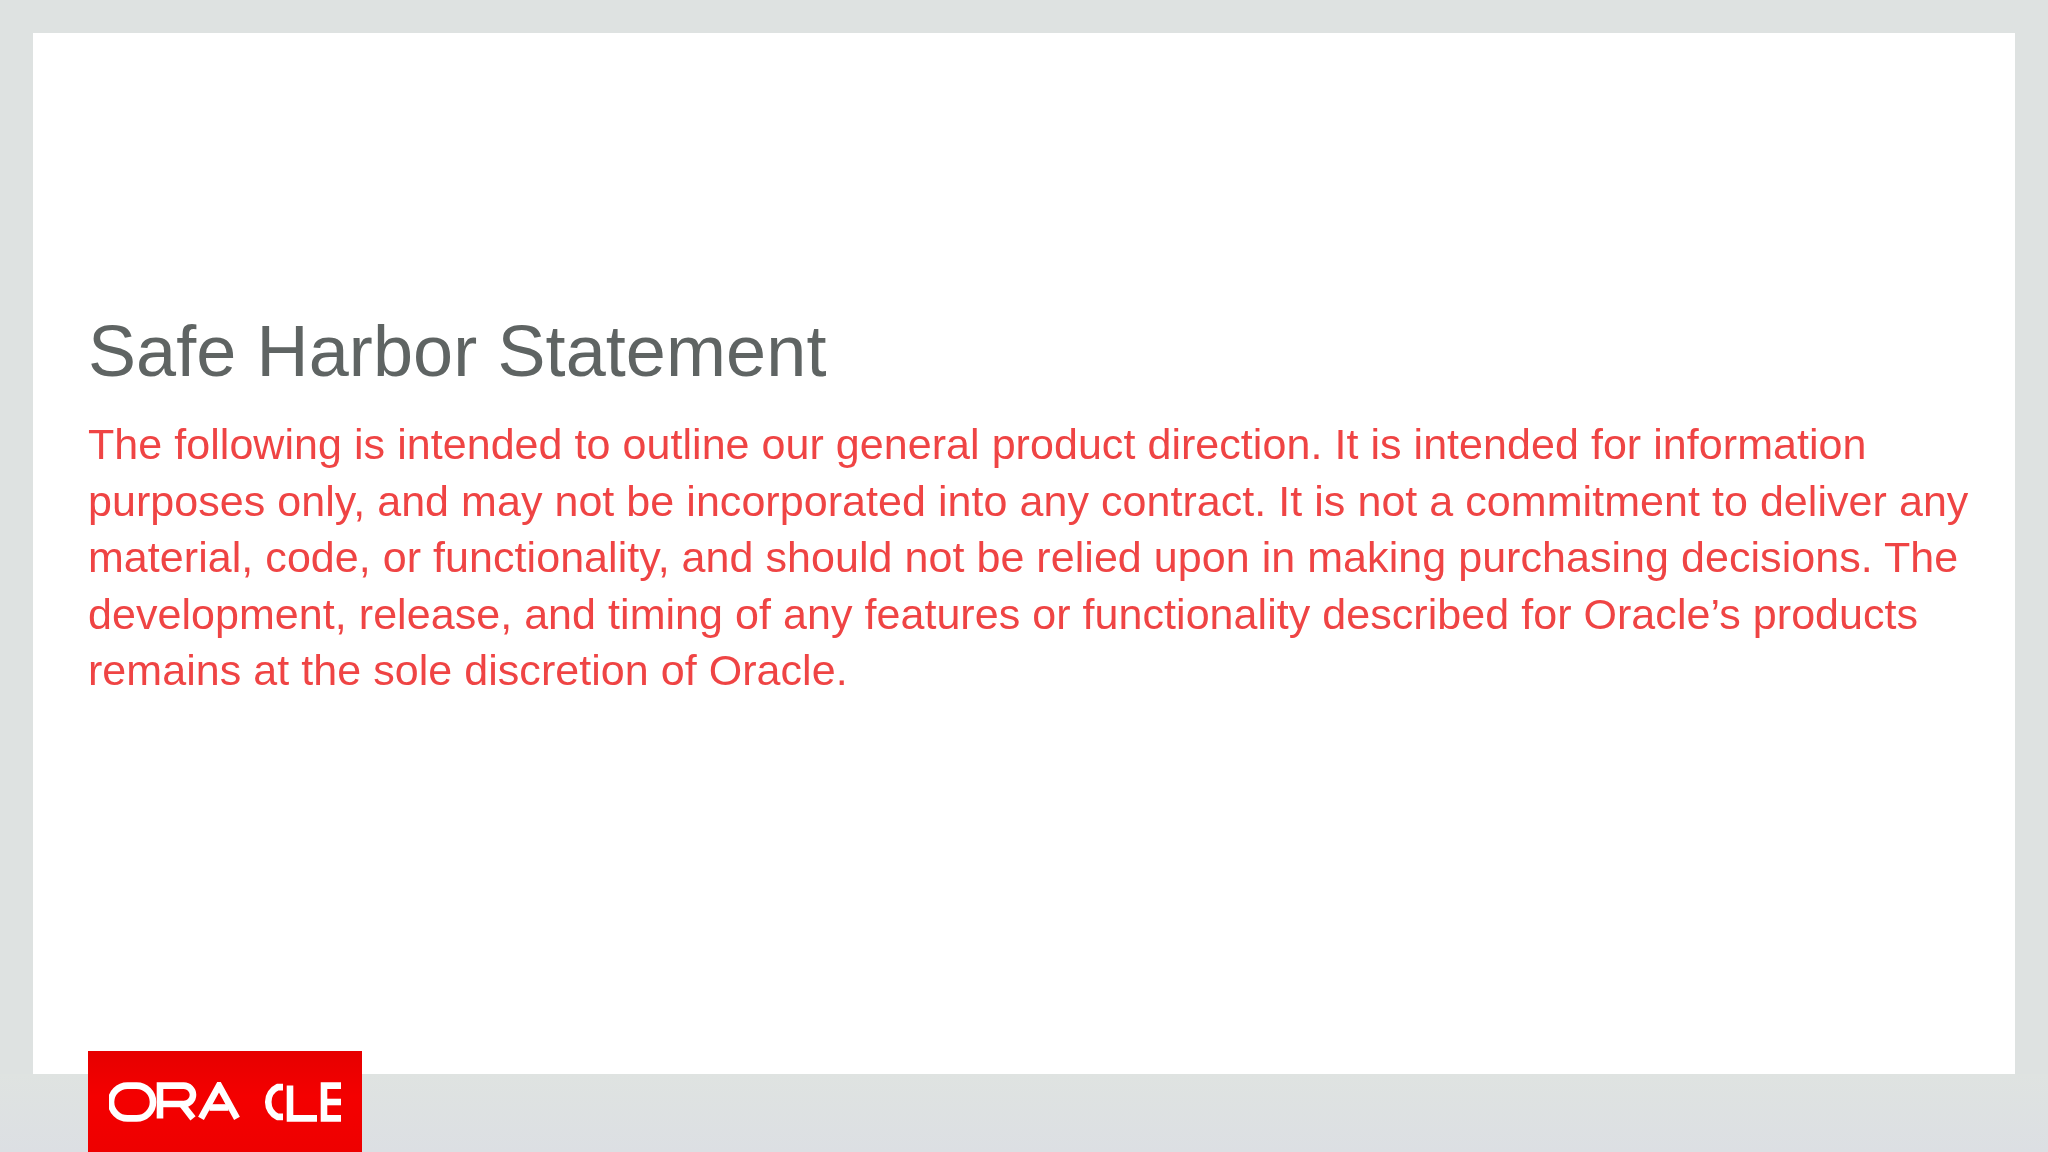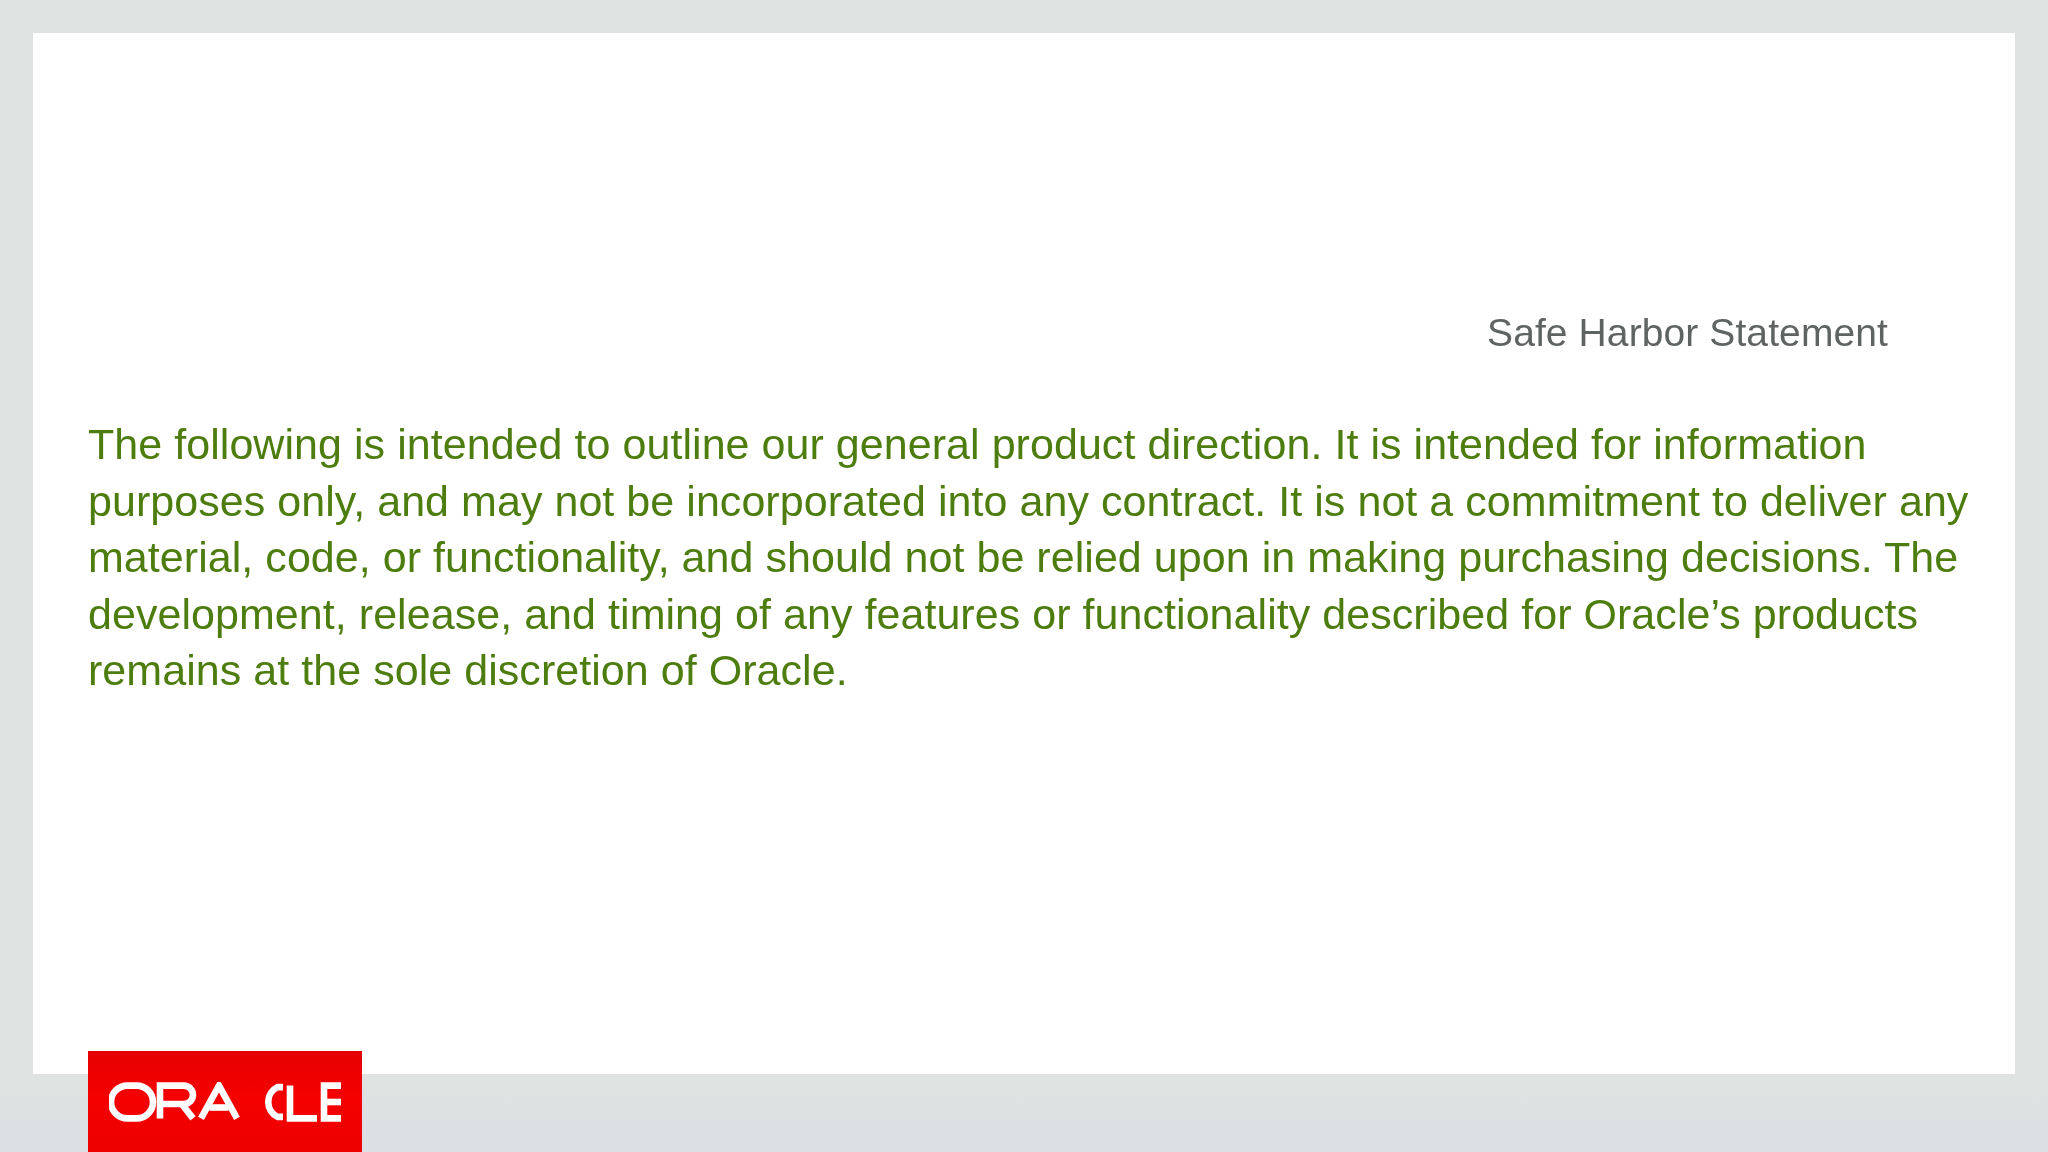--- a/index.html
+++ b/index.html
@@ -30,39 +30,38 @@
     height: 1041px;
     background: #ffffff;
   }
 
   
   #slide-title {
     position: absolute;
     left: 55px;
     top: 278px;
     width: 1800px;
-    font-size: 39px;
+    font-size: 72px;
     font-weight: 400;
     line-height: 1.12;
     color: #5f6463;
     letter-spacing: 0.1px;
     white-space: nowrap;
-    text-align: right;
   }
 
   
   #slide-body {
     position: absolute;
     left: 55px;
     top: 383px;
     width: 1895px;
     font-size: 43px;
     font-weight: 400;
     line-height: 1.315;
-    color: #4d7c0f;
+    color: #ef4444;
     letter-spacing: 0.05px;
     text-align: left;
   }
 
   
   #footer-band {
     position: absolute;
     left: 0;
     top: 1074px;
     width: 2048px;

